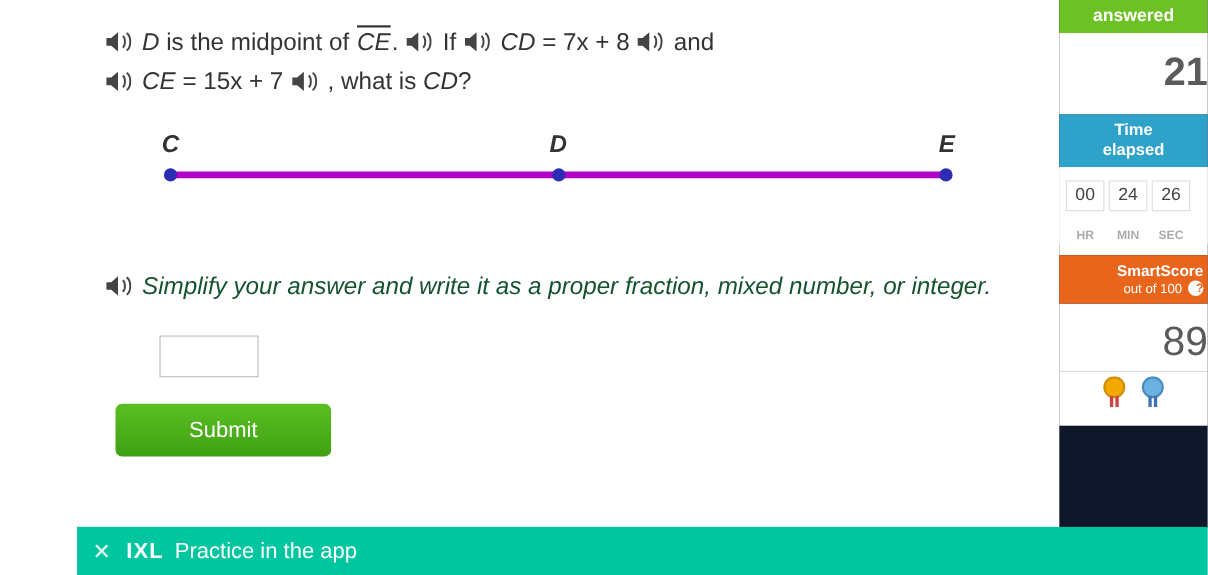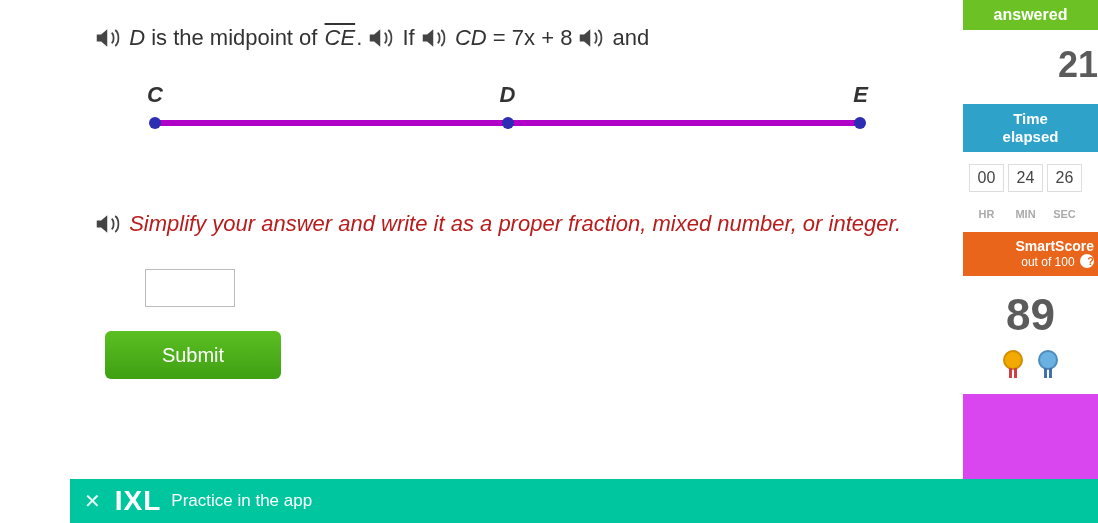--- a/index.html
+++ b/index.html
@@ -14,45 +14,45 @@
   .diagram { margin: 26px 50px 10px 50px; height: 70px; position: relative; }
   .seg-line { position: absolute; left: 10px; right: 10px; top: 38px; height: 6px; background: #b100c7; border-radius: 3px; }
   .seg-dot { position: absolute; top: 35px; width: 12px; height: 12px; border-radius: 50%; background: #2d2db3; }
   .seg-dot.c { left: 4px; }
   .seg-dot.d { left: 50%; margin-left: -6px; }
   .seg-dot.e { right: 4px; }
   .seg-lbl { position: absolute; top: 0; font-style: italic; font-size: 22px; font-weight: bold; color: #333; }
   .seg-lbl.c { left: 2px; }
   .seg-lbl.d { left: 50%; margin-left: -8px; }
   .seg-lbl.e { right: 2px; }
-  .hint { margin-top: 55px; font-size: 22px; font-style: italic; color: #b91c1c; line-height: 34px; max-width: 820px; }
+  .hint { margin-top: 55px; font-size: 22px; font-style: italic; color: #14532d; line-height: 34px; max-width: 820px; }
   .hint .speaker { font-style: normal; }
   .answer-input { margin-top: 28px; width: 90px; height: 38px; border: 1px solid #bbb; font-size: 18px; padding: 4px 6px; margin-left: 50px; }
-  .submit-btn { display: block; margin-top: 24px; margin-left: 10px; width: 176px; height: 48px; background: #4caf1a; background: linear-gradient(#5bbf23,#3fa012); color: #fff; font-size: 20px; border: none; border-radius: 6px; cursor: pointer; }
+  .submit-btn { display: block; margin-top: 24px; margin-left: 10px; width: 196px; height: 48px; background: #4caf1a; background: linear-gradient(#5bbf23,#3fa012); color: #fff; font-size: 20px; border: none; border-radius: 6px; cursor: pointer; }
 
-  .side { position: absolute; right: 0; top: 0; width: 135px; height: 480px; background: #d946ef; }
+  .side { position: absolute; right: 0; top: 0; width: 135px; height: 480px; background: #0f172a; }
   .side .answered-hdr { background: #6cc225; color: #fff; text-align: center; font-size: 16px; font-weight: bold; padding: 6px 0; }
   .side .answered-val { background: #fff; text-align: right; font-size: 36px; font-weight: bold; color: #5b5b5b; padding: 14px 0 18px 0; }
   .side .time-hdr { background: #2ea2c9; color: #fff; text-align: center; font-size: 15px; font-weight: bold; padding: 6px 0; line-height: 18px; }
   .side .time-grid { display: flex; justify-content: center; gap: 4px; padding: 12px 16px 2px 6px; background: #fff; }
   .side .time-cell { width: 36px; text-align: center; }
   .side .time-val { border: 1px solid #ddd; padding: 4px 0; font-size: 16px; color: #444; background:#fff; }
   .side .time-lab { font-size: 11px; color: #aaa; padding-top: 3px; font-weight: bold; margin-top: 13px; }
   .side .time-wrap { background:#fff; padding-bottom:10px; }
   .side .ss-hdr { background: #e8651b; color: #fff; text-align: right; font-size: 14px; font-weight: bold; padding: 6px 4px; position: relative; line-height:16px; }
   .side .ss-hdr .sub { font-weight: normal; font-size: 12px; display:block; }
   .side .ss-q { display:inline-block; width:14px; height:14px; border-radius:50%; background:#fff; color:#e8651b; font-size:11px; font-weight:bold; line-height:14px; vertical-align:1px; margin-left:2px;}
-  .side .ss-val { background: #fff; text-align: center; font-size: 44px; font-weight: bold; color: #5b5b5b; padding: 14px 0 6px 0; }
+  .side .ss-val { background: #fff; text-align: right; font-size: 37px; font-weight: normal; color: #5b5b5b; padding: 14px 0 6px 0; }
   .side .medals { background:#fff; text-align:center; padding: 4px 0 10px 0; }
   .side .medal { display:inline-block; width:24px; height:30px; margin:0 3px; }
 
   .app-banner { position: absolute; left: 70px; right: 0; bottom: 0; height: 44px; background: #00c6a0; display: flex; align-items: center; padding: 0 14px; color: #fff; }
   .app-banner .close { font-size: 20px; margin-right: 14px; cursor: pointer; opacity:.9; }
-  .app-banner .logo { font-weight: 900; font-size: 28px; letter-spacing: 1px; margin-right: 10px; }
-  .app-banner .txt { font-size: 17px; }
+  .app-banner .logo { font-weight: 900; font-size: 20px; letter-spacing: 1px; margin-right: 10px; }
+  .app-banner .txt { font-size: 20px; }
   .app-banner .open-btn { margin-left: auto; background: #fff; color: #00a383; font-weight: bold; font-size: 14px; padding: 8px 20px; border-radius: 18px; border:none; cursor:pointer; letter-spacing:1px; }
 </style>
 </head>
 <body>
 
 <div class="page">
   <div class="main">
     <div class="qline">
       <span class="speaker"><svg viewBox="0 0 32 24">
             <path fill="#444" d="M2 8h5l7-6v20l-7-6H2z"></path>
@@ -71,20 +71,34 @@
             <path fill="none" stroke="#444" stroke-width="2" d="M19 6c3 2 3 10 0 12"></path>
             <path fill="none" stroke="#444" stroke-width="2" d="M23 3c5 3 5 15 0 18"></path>
           </svg></span>
       <span class="mi">CD</span><span> = 7x + 8 </span>
       <span class="speaker"><svg viewBox="0 0 32 24">
             <path fill="#444" d="M2 8h5l7-6v20l-7-6H2z"></path>
             <path fill="none" stroke="#444" stroke-width="2" d="M19 6c3 2 3 10 0 12"></path>
             <path fill="none" stroke="#444" stroke-width="2" d="M23 3c5 3 5 15 0 18"></path>
           </svg></span>
       <span>and</span>
+    </div>
+    <div class="qline">
+      <span class="speaker"><svg viewBox="0 0 32 24">
+            <path fill="#444" d="M2 8h5l7-6v20l-7-6H2z"></path>
+            <path fill="none" stroke="#444" stroke-width="2" d="M19 6c3 2 3 10 0 12"></path>
+            <path fill="none" stroke="#444" stroke-width="2" d="M23 3c5 3 5 15 0 18"></path>
+          </svg></span>
+      <span class="mi">CE</span><span> = 15x + 7</span>
+      <span class="speaker"><svg viewBox="0 0 32 24">
+            <path fill="#444" d="M2 8h5l7-6v20l-7-6H2z"></path>
+            <path fill="none" stroke="#444" stroke-width="2" d="M19 6c3 2 3 10 0 12"></path>
+            <path fill="none" stroke="#444" stroke-width="2" d="M23 3c5 3 5 15 0 18"></path>
+          </svg></span>
+      <span> , what is </span><span class="mi">CD</span><span>?</span>
     </div>
 
     <div class="diagram">
       <div class="seg-lbl c">C</div>
       <div class="seg-lbl d">D</div>
       <div class="seg-lbl e">E</div>
       <div class="seg-line"></div>
       <div class="seg-dot c"></div>
       <div class="seg-dot d"></div>
       <div class="seg-dot e"></div>

